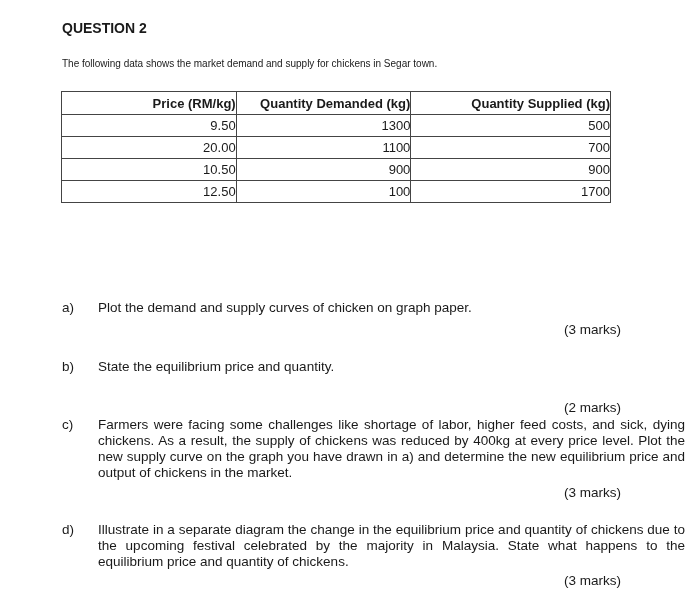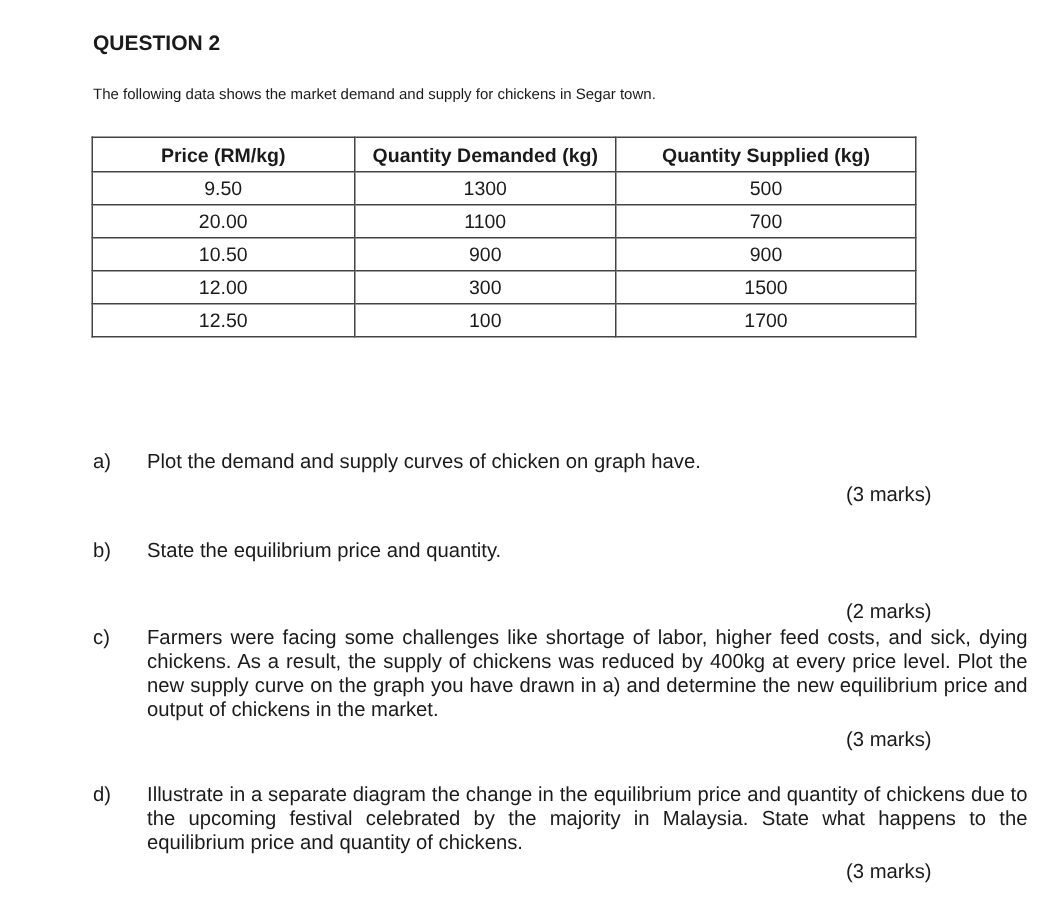--- a/index.html
+++ b/index.html
@@ -2,21 +2,21 @@
 <html><head>
 <meta charset="utf-8">
 <style>
   html, body { margin:0; padding:0; background:#ffffff; }
   body { width:700px; height:600px; position:relative; overflow:hidden;
          font-family:"Liberation Sans", sans-serif; color:#1a1a1a; }
   .title { position:absolute; left:62px; top:20px; font-size:14px; font-weight:bold; }
   .intro { position:absolute; left:62px; top:58px; font-size:10px; }
   table.data { position:absolute; left:61px; top:91px; width:550px;
                border-collapse:collapse; font-size:13px; }
-  table.data th, table.data td { border:1px solid #444; text-align:center;
+  table.data th, table.data td { border:1px solid #444; text-align:right;
                padding:0; height:21px; }
   table.data th { font-weight:bold; height:22px; }
   table.data col.c1 { width:175px; }
   table.data col.c2 { width:175px; }
   table.data col.c3 { width:200px; }
   .q { position:absolute; left:62px; font-size:13.5px; }
   .q .lbl { position:absolute; left:0; top:0; }
   .q .txt { position:absolute; left:36px; top:0; width:587px; line-height:16px; text-align:justify; }
   .marks { position:absolute; right:79px; font-size:13.5px; }
 </style>
@@ -49,35 +49,30 @@
       <td>20.00</td>
       <td>1100</td>
       <td>700</td>
     </tr>
     <tr>
       <td>10.50</td>
       <td>900</td>
       <td>900</td>
     </tr>
     <tr>
-      <td>12.00</td>
-      <td>300</td>
-      <td>1500</td>
-    </tr>
-    <tr>
       <td>12.50</td>
       <td>100</td>
       <td>1700</td>
     </tr>
   </tbody>
 </table>
 
 <div class="q" style="top:300px;">
   <span class="lbl">a)</span>
-  <span class="txt">Plot the demand and supply curves of chicken on graph have.</span>
+  <span class="txt">Plot the demand and supply curves of chicken on graph paper.</span>
 </div>
 <div class="marks" style="top:322px;">(3 marks)</div>
 
 <div class="q" style="top:359px;">
   <span class="lbl">b)</span>
   <span class="txt">State the equilibrium price and quantity.</span>
 </div>
 <div class="marks" style="top:400px;">(2 marks)</div>
 
 <div class="q" style="top:417px;">

